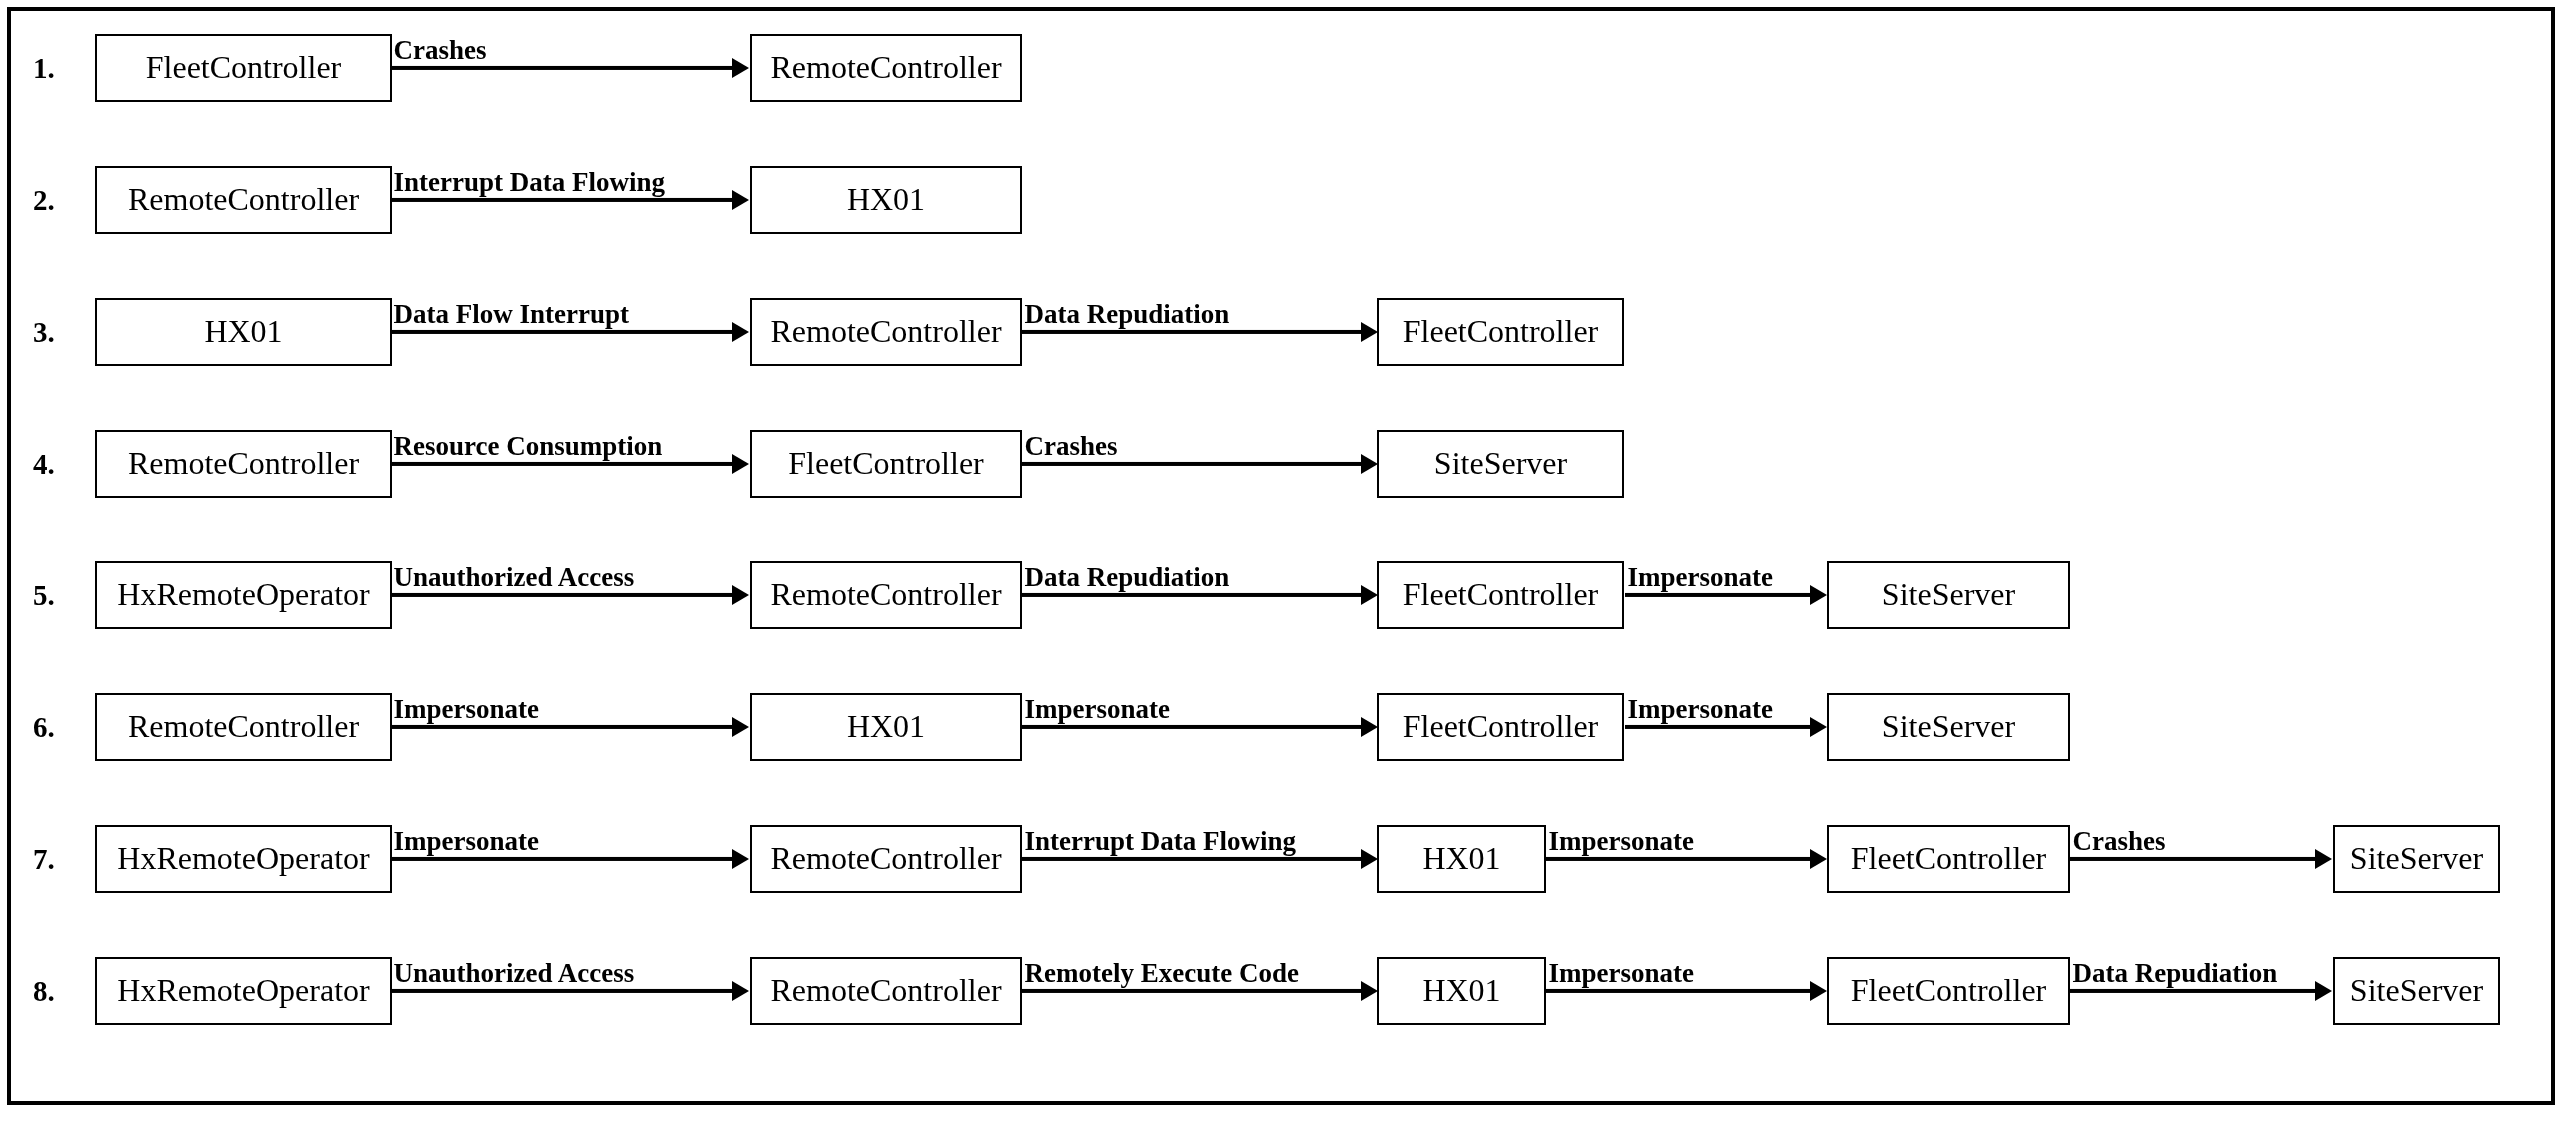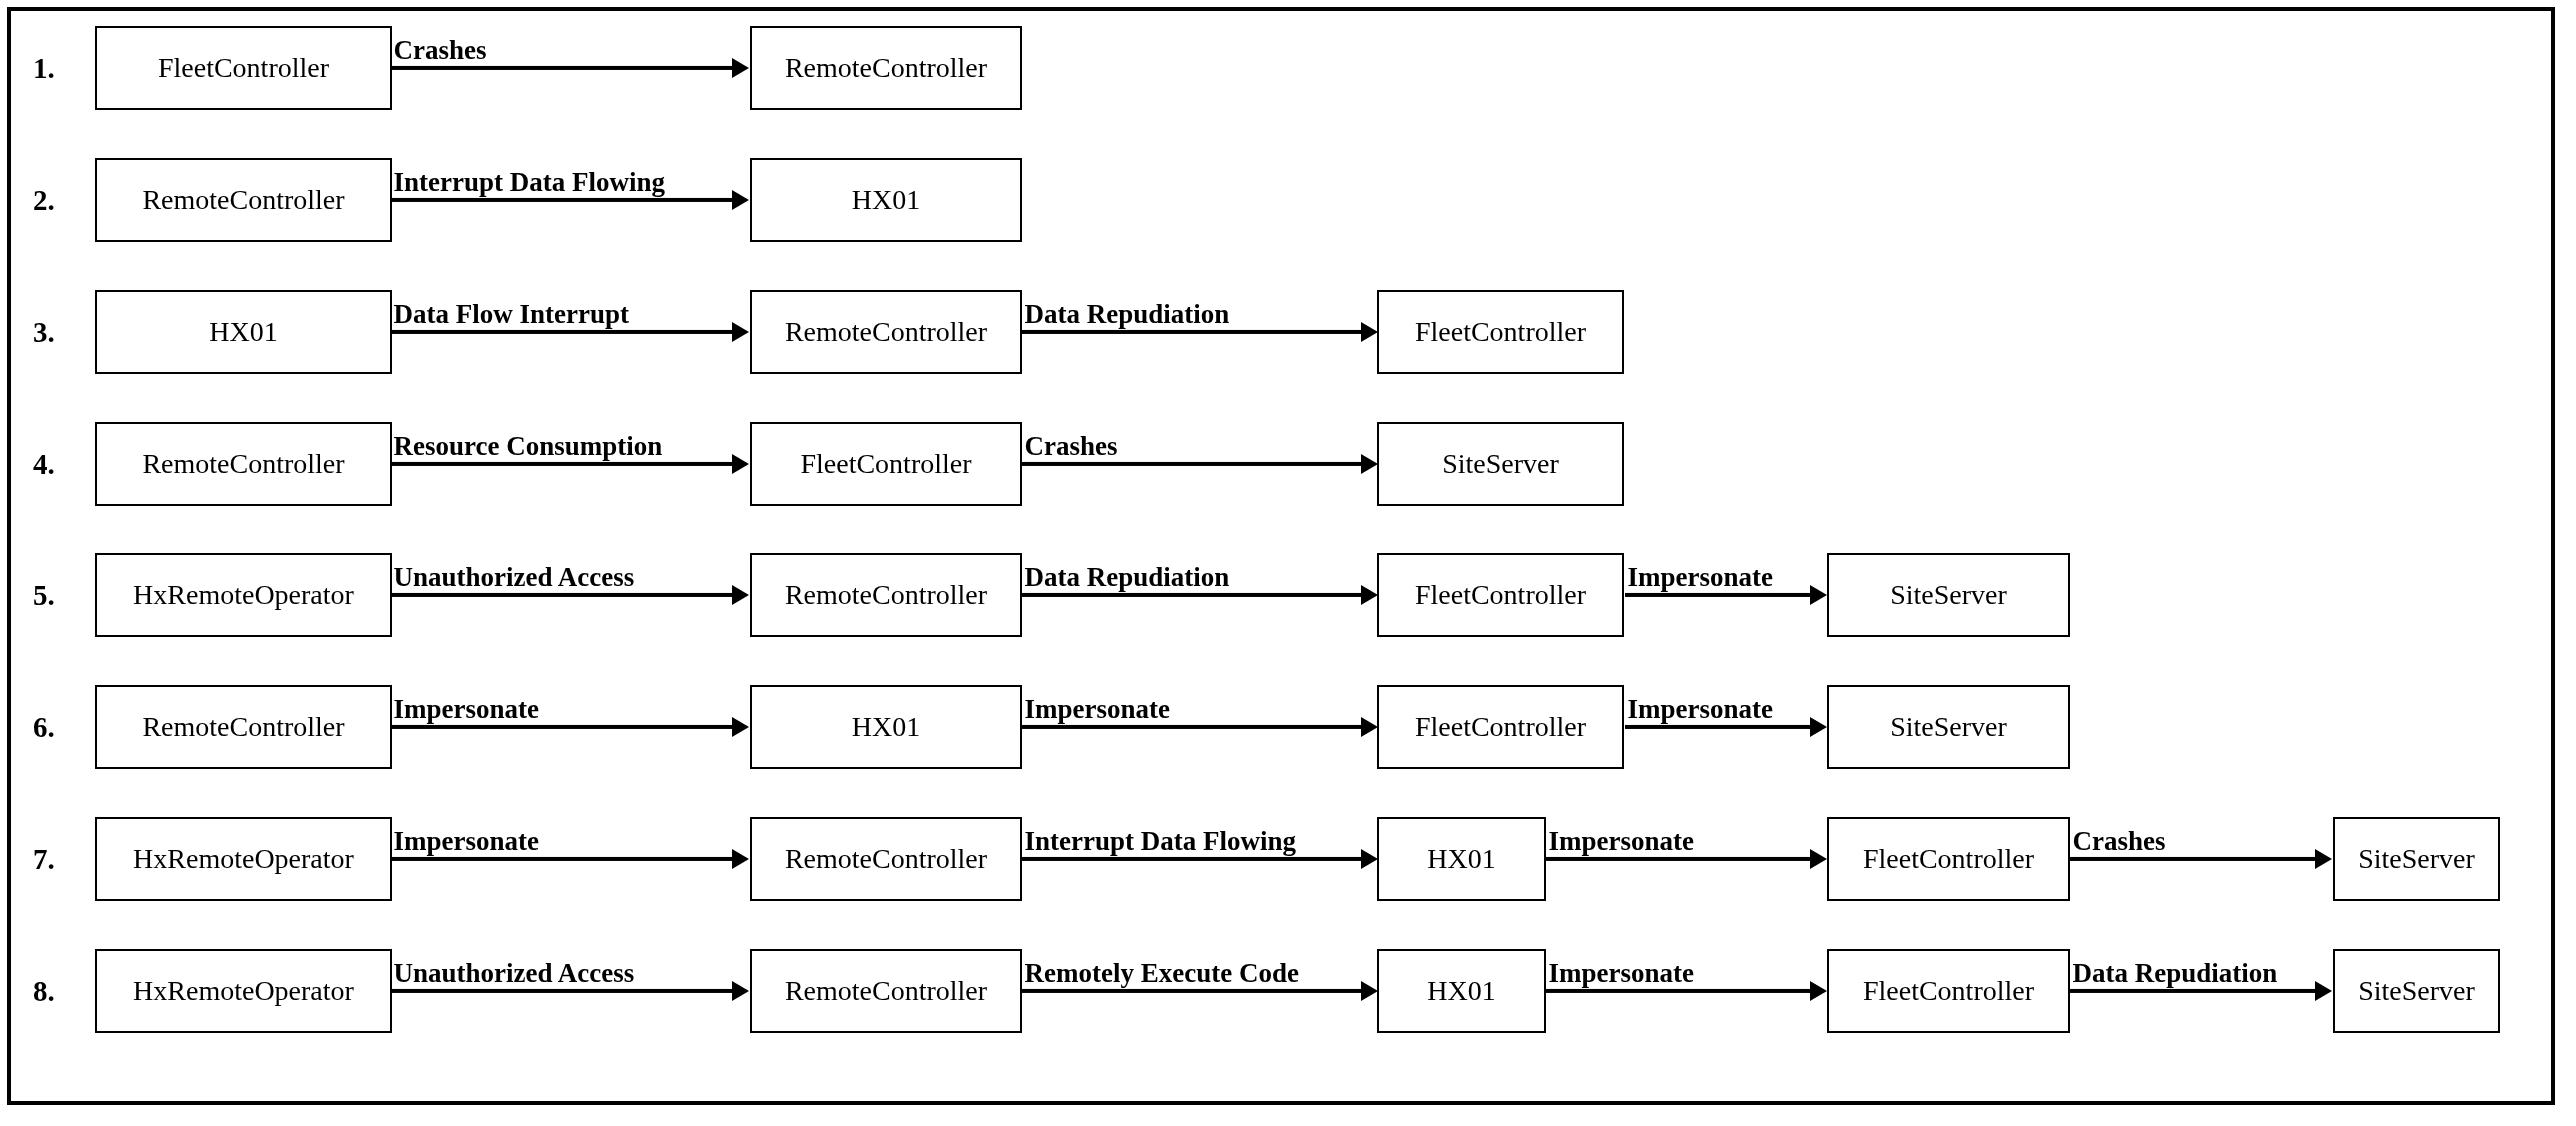--- a/index.html
+++ b/index.html
@@ -34,28 +34,28 @@
     font-size:29px;
     color:#000000;
     font-family:"Liberation Serif",serif;
     letter-spacing:0px;
     white-space:nowrap;
   }
   .node{
     position:absolute;
     top:50%;
     transform:translateY(-50%);
-    height:84px;
+    height:68px;
     border:2.5px solid #000000;
     background:#ffffff;
     box-sizing:border-box;
     display:flex;
     align-items:center;
     justify-content:center;
-    font-size:28px;
+    font-size:32px;
     color:#000000;
     font-family:"Liberation Serif",serif;
     white-space:nowrap;
     z-index:2;
   }
   .edge{
     position:absolute;
     top:50%;
     height:68px;
     transform:translateY(-50%);

